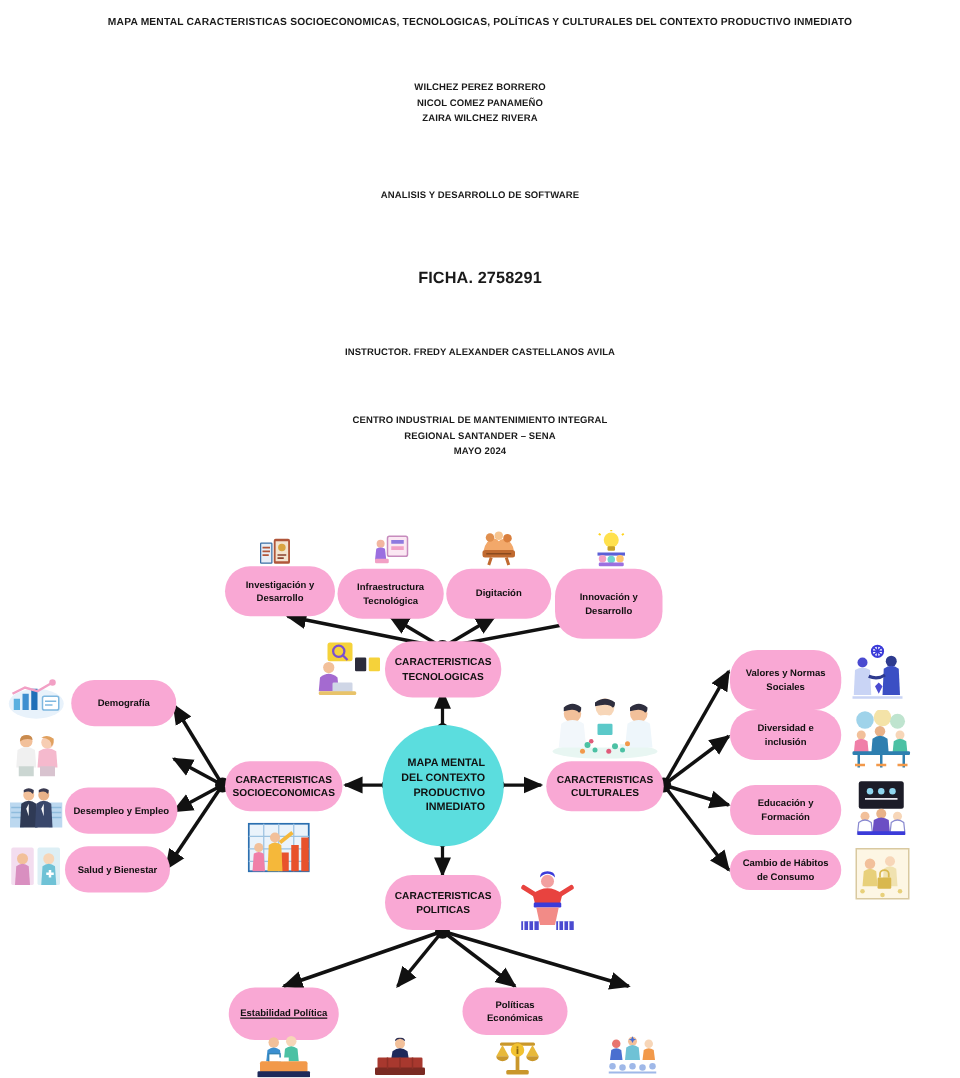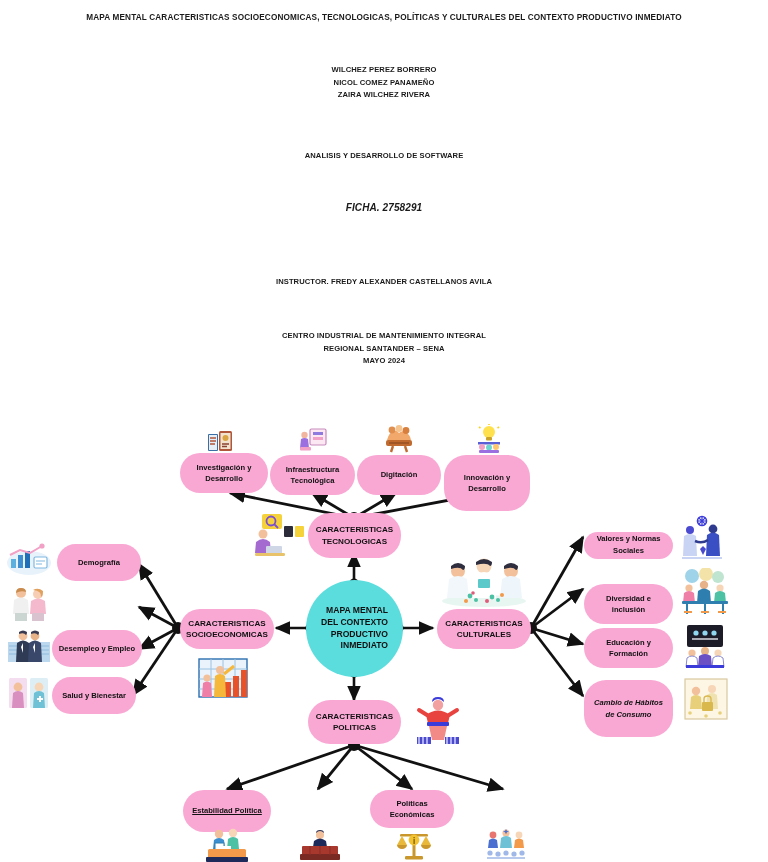--- a/index.html
+++ b/index.html
@@ -30,21 +30,21 @@
     top: 13px;
     font-size: 8.2px;
     letter-spacing: .15px;
   }
   #authors {
     top: 64px;
     font-size: 7.6px;
     line-height: 12.6px;
   }
   #program { top: 151px; font-size: 7.6px; }
-  #ficha   { top: 202px; font-size: 10px; font-style: italic; }
+  #ficha   { top: 214px; font-size: 13px; }
   #instructor { top: 277px; font-size: 7.6px; }
   #institution {
     top: 330px;
     font-size: 7.6px;
     line-height: 12.6px;
   }
 
   
   #mindmap {
     position: absolute;
@@ -233,38 +233,38 @@
         </div>
     </div>
 
     <div class="node branch" style="left:437px; top:209px; width:94px; height:40px;">
       <div>
         <div>CARACTERISTICAS</div>
         <div>CULTURALES</div>
       </div>
     </div>
 
-    <div class="node leaf" style="left:584px; top:132px; width:89px; height:27px;align-items:flex-end;">
+    <div class="node leaf" style="left:584px; top:120px; width:89px; height:48px;">
       <div>
         <div>Valores y Normas</div>
         <div>Sociales</div>
       </div>
     </div>
-    <div class="node leaf" style="left:584px; top:184px; width:89px; height:40px;">
+    <div class="node leaf" style="left:584px; top:168px; width:89px; height:40px;">
       <div>
           <div>Diversidad e inclusión</div>
         </div>
     </div>
     <div class="node leaf" style="left:584px; top:228px; width:89px; height:40px;">
       <div>
         <div>Educación y</div>
         <div>Formación</div>
       </div>
     </div>
-    <div class="node leaf" style="left:584px; top:280px; width:89px; height:57px;font-style:italic;">
+    <div class="node leaf" style="left:584px; top:280px; width:89px; height:32px;">
       <div>
         <div>Cambio de Hábitos</div>
         <div>de Consumo</div>
       </div>
     </div>
 
     <div class="node branch" style="left:308px; top:300px; width:93px; height:44px;">
       <div>
         <div>CARACTERISTICAS</div>
         <div>POLITICAS</div>

